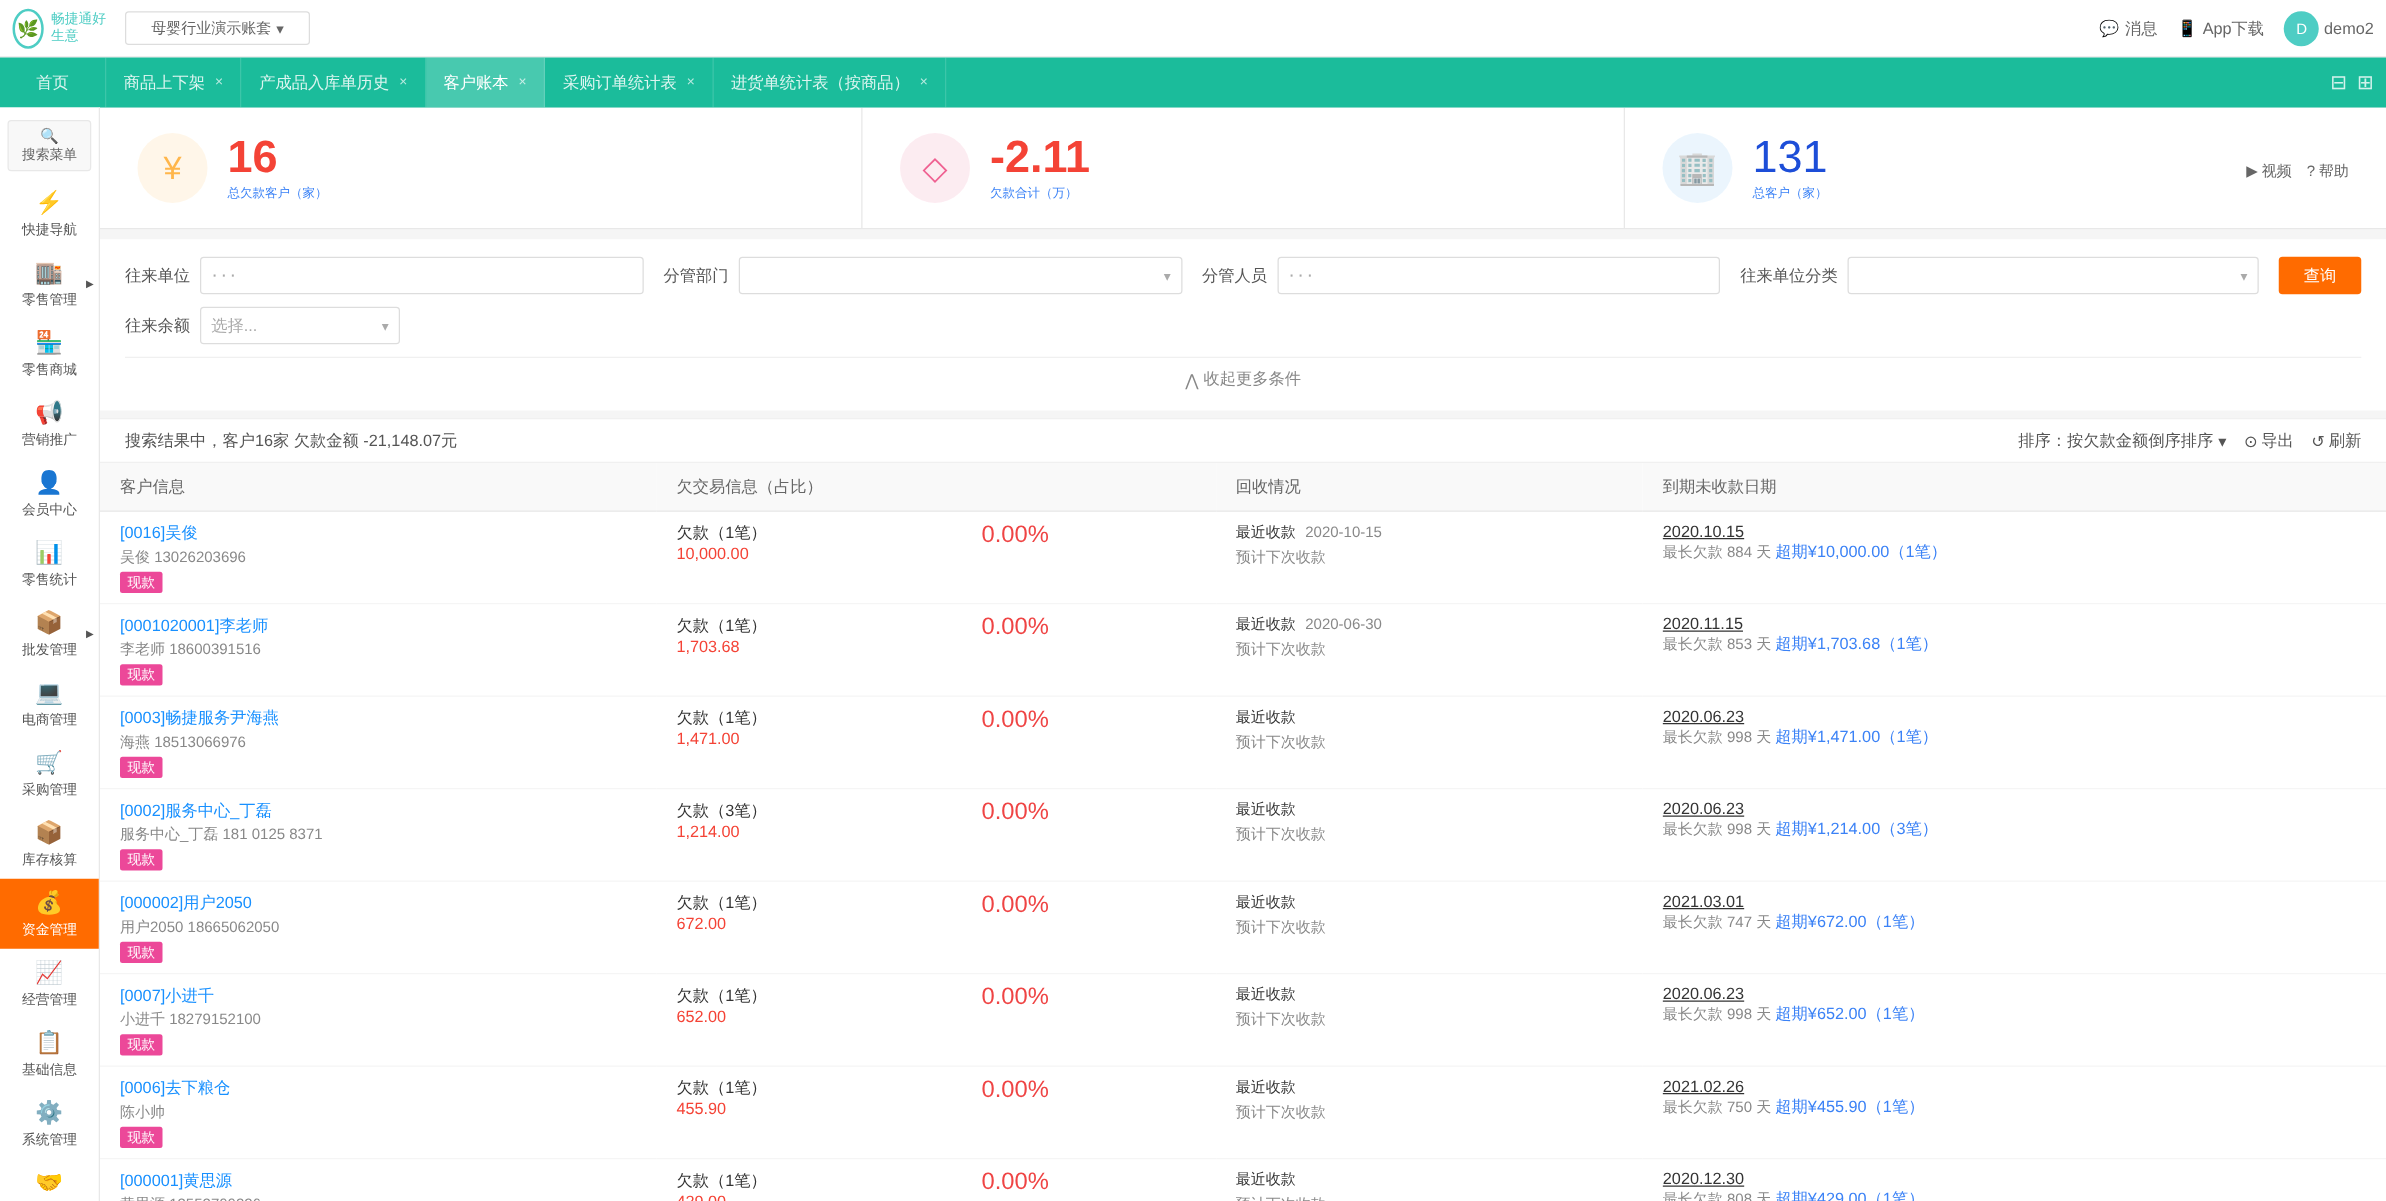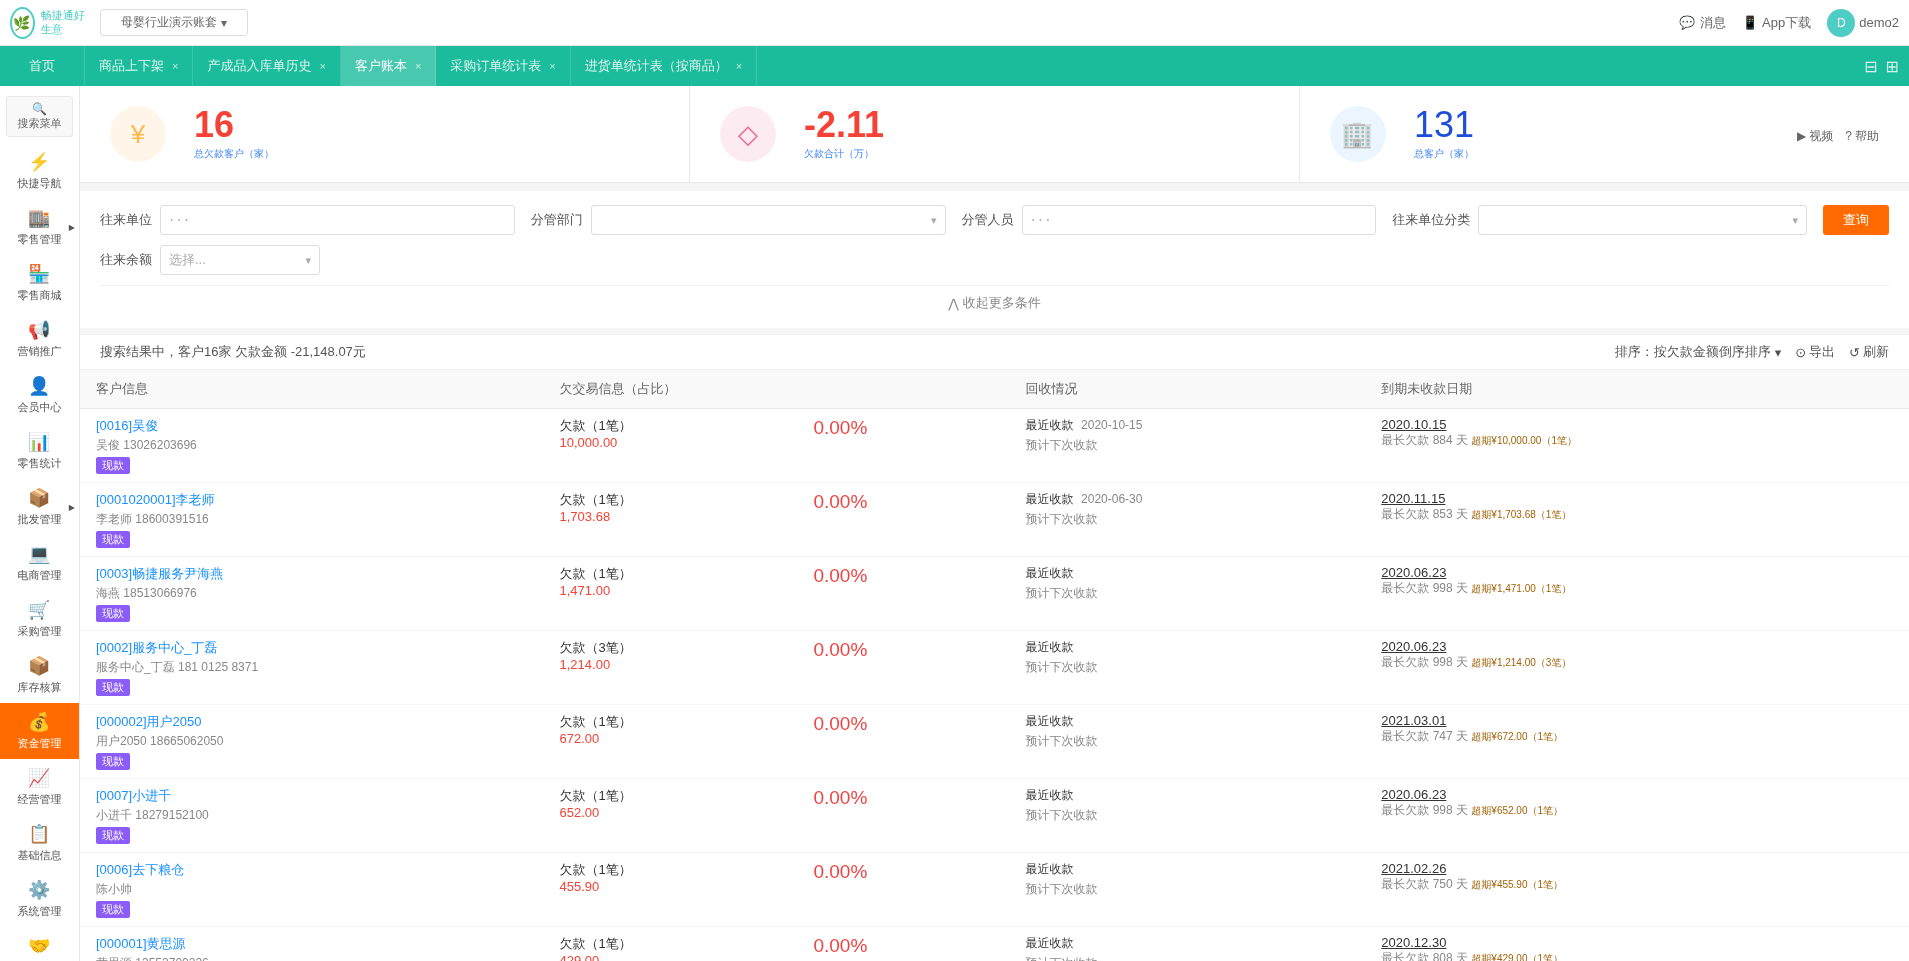--- a/index.html
+++ b/index.html
@@ -60,21 +60,21 @@
     }
     .stat-card {
       flex: 1; display: flex; align-items: center; padding: 20px 30px;
       border-right: 1px solid #e8e8e8; gap: 16px;
     }
     .stat-card:last-child { border-right: none; }
     .stat-icon { width: 56px; height: 56px; border-radius: 50%; display: flex; align-items: center; justify-content: center; font-size: 26px; opacity: 0.7; flex-shrink: 0; }
     .stat-icon.orange { background: #fff3e0; color: #ff9800; }
     .stat-icon.pink { background: #fce4ec; color: #e91e63; }
     .stat-icon.blue { background: #e3f2fd; color: #2196f3; }
-    .stat-content { display: flex; flex-direction: column; gap: 4px; margin-left: 12px; }
+    .stat-content { display: flex; flex-direction: column; gap: 4px; }
     .stat-number { font-size: 36px; font-weight: bold; line-height: 1; }
     .stat-number.red { color: #f44336; }
     .stat-number.dark { color: #1d4ed8; font-weight: 400; }
     .stat-label { font-size: 10px; color: #3b82f6; }
     .stat-top-right { margin-left: auto; display: flex; gap: 12px; align-items: flex-start; padding-top: 4px; }
     .stat-top-btn { font-size: 12px; color: #666; cursor: pointer; display: flex; align-items: center; gap: 3px; }
 
     
     .filter-area {
       background: #fff; padding: 14px 20px 10px; margin-bottom: 6px;
@@ -112,24 +112,24 @@
       font-size: 13px; color: #666; font-weight: 500;
       border-bottom: 1px solid #e8e8e8;
     }
     .data-table tbody td {
       padding: 8px 16px; border-bottom: 1px solid #f5f5f5;
       vertical-align: top; font-size: 13px;
     }
     .customer-name { color: #1890ff; cursor: pointer; font-size: 13px; }
     .customer-sub { color: #888; font-size: 12px; margin-top: 2px; }
     .tag { display: inline-block; padding: 1px 6px; border-radius: 2px; font-size: 11px; margin-top: 3px; }
-    .tag.green { background: #8b5cf6; color: #fff; }
+    .tag.green { background: #ec4899; color: #fff; }
     .amount-red { color: #f44336; }
     .ratio { color: #ef4444; margin-left: 5px; font-size: 19px; }
-    .overdue-red { color: #a16207; cursor: pointer; font-size: 10px; text-align: center; }
+    .overdue-red { color: #3b82f6; cursor: pointer; font-size: 13px; text-align: center; }
     .date-text { color: #333; font-size: 13px; text-decoration: underline; }
     .days-text { color: #888; font-size: 12px; }
     .latest-pay { color: #333; font-size: 12px; }
     .latest-date { color: #888; font-size: 12px; margin-left: 4px; }
     .next-pay { color: #888; font-size: 12px; margin-top: 3px; }
 
     
     ::-webkit-scrollbar { width: 6px; height: 6px; }
     ::-webkit-scrollbar-thumb { background: #ccc; border-radius: 3px; }
     ::-webkit-scrollbar-track { background: transparent; }

